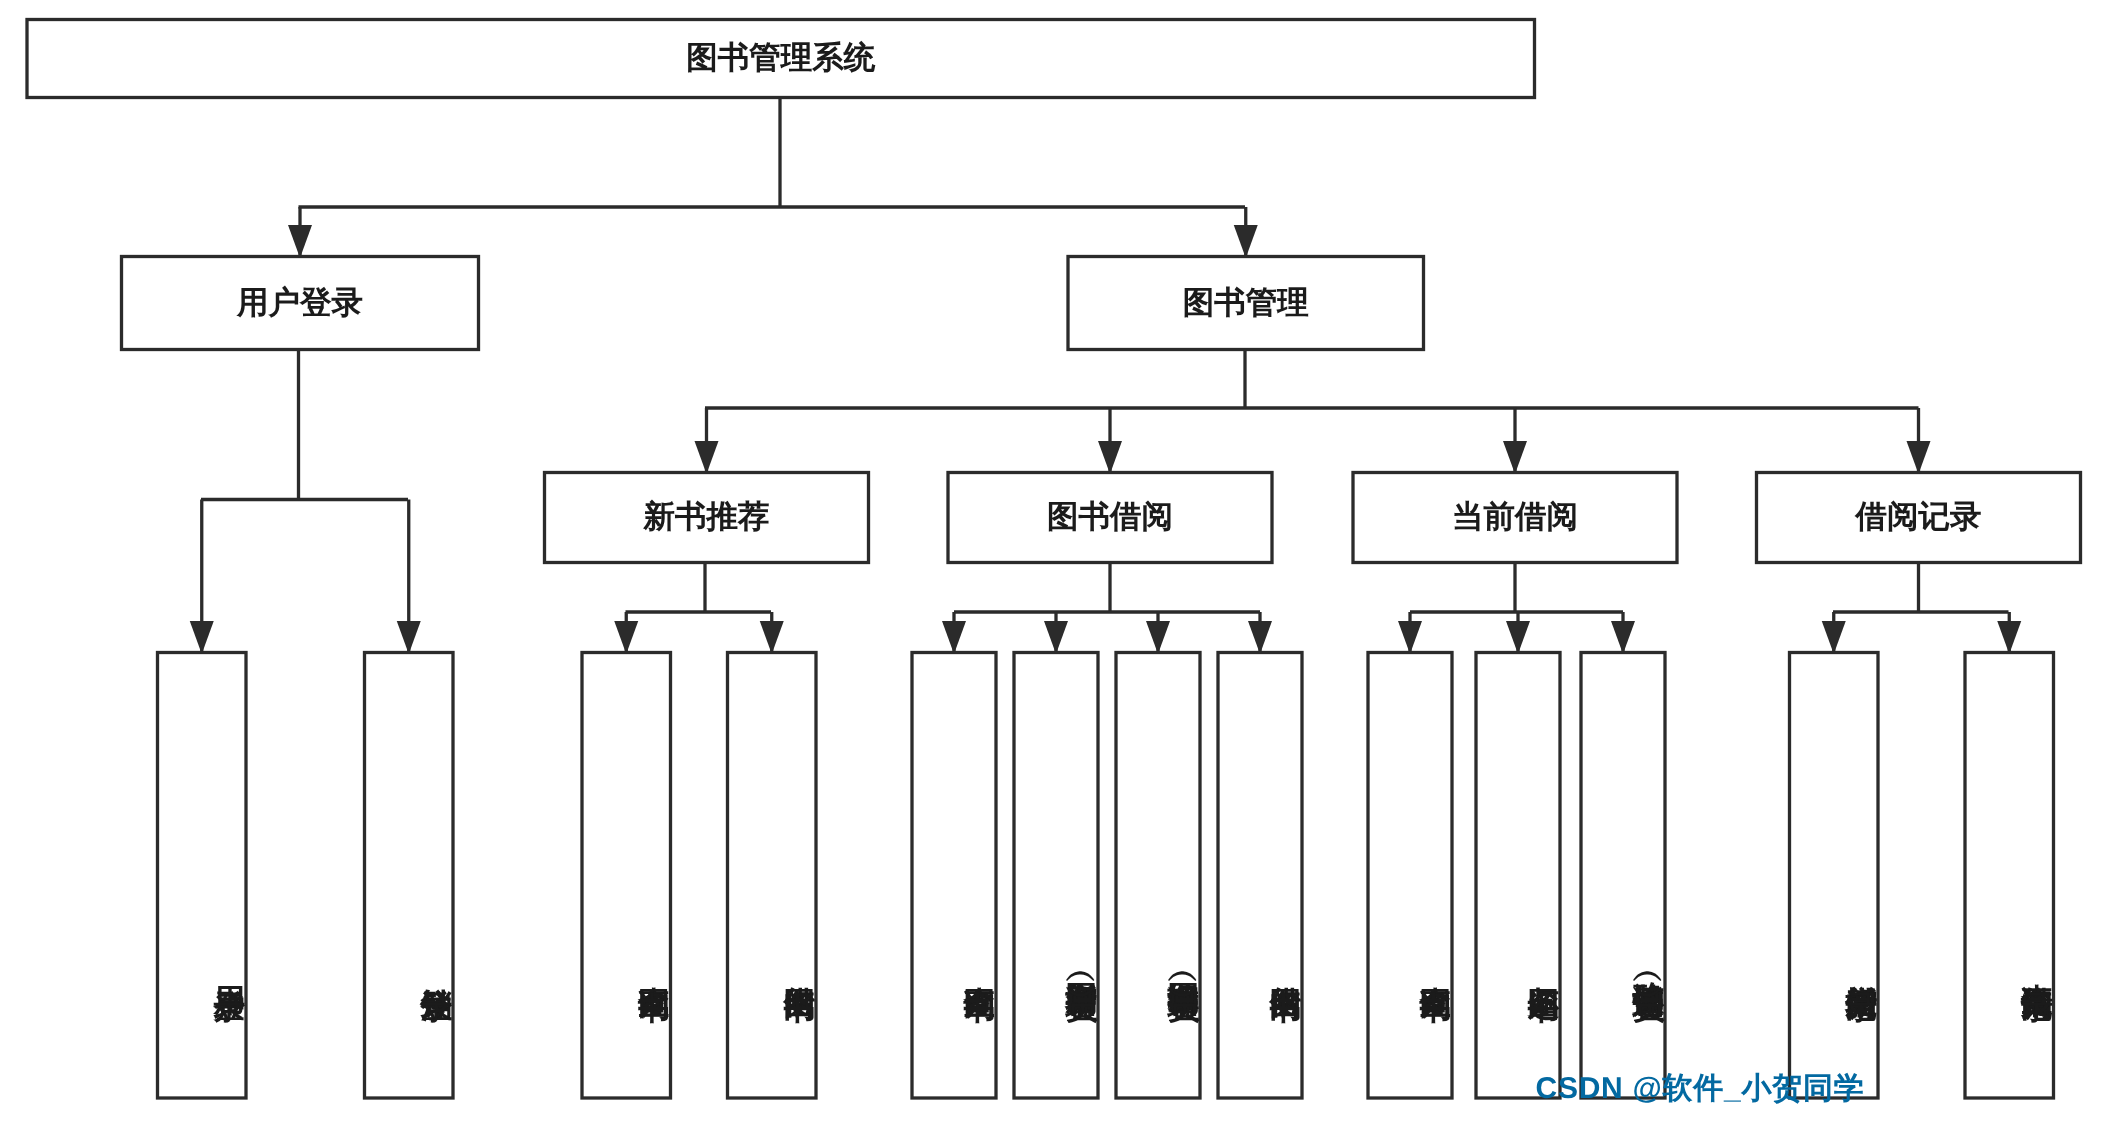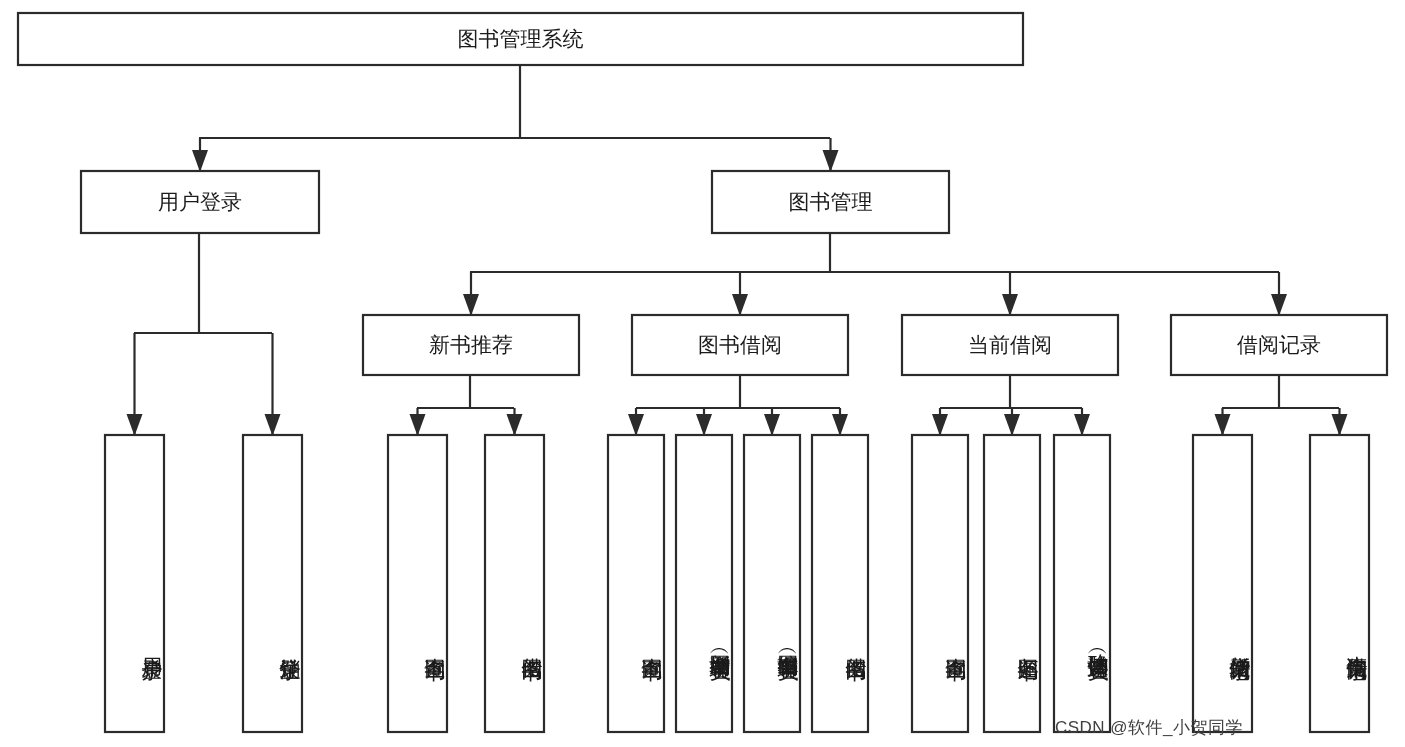--- a/index.html
+++ b/index.html
@@ -12,20 +12,21 @@
     height: 747px;
     font-family: "Liberation Sans", "DejaVu Sans", sans-serif;
     overflow: hidden;
     position: relative;
   }
   #diagram-root {
     position: relative;
     width: 1253px;
     height: 747px;
     background: #ffffff;
+    font-weight: bold;
   }
   svg.flow {
     position: absolute;
     top: 0;
     left: 0;
     width: 1405px;
     height: 747px;
     display: block;
   }
   .node-box {
@@ -64,22 +65,22 @@
     pointer-events: none;
     display: flex;
     align-items: flex-start;
     justify-content: center;
   }
   .watermark {
     position: absolute;
     right: 10px;
     bottom: 8px;
     font-family: "Liberation Sans", "DejaVu Sans", sans-serif;
-    font-size: 17px;
-    color: #404040;
+    font-size: 20px;
+    color: #0369a1;
     letter-spacing: 0.5px;
     user-select: none;
   }
 </style>
 </head>
 <body>
 
 <div id="diagram-root">
 
   <svg class="flow" viewBox="0 0 1405 747">

